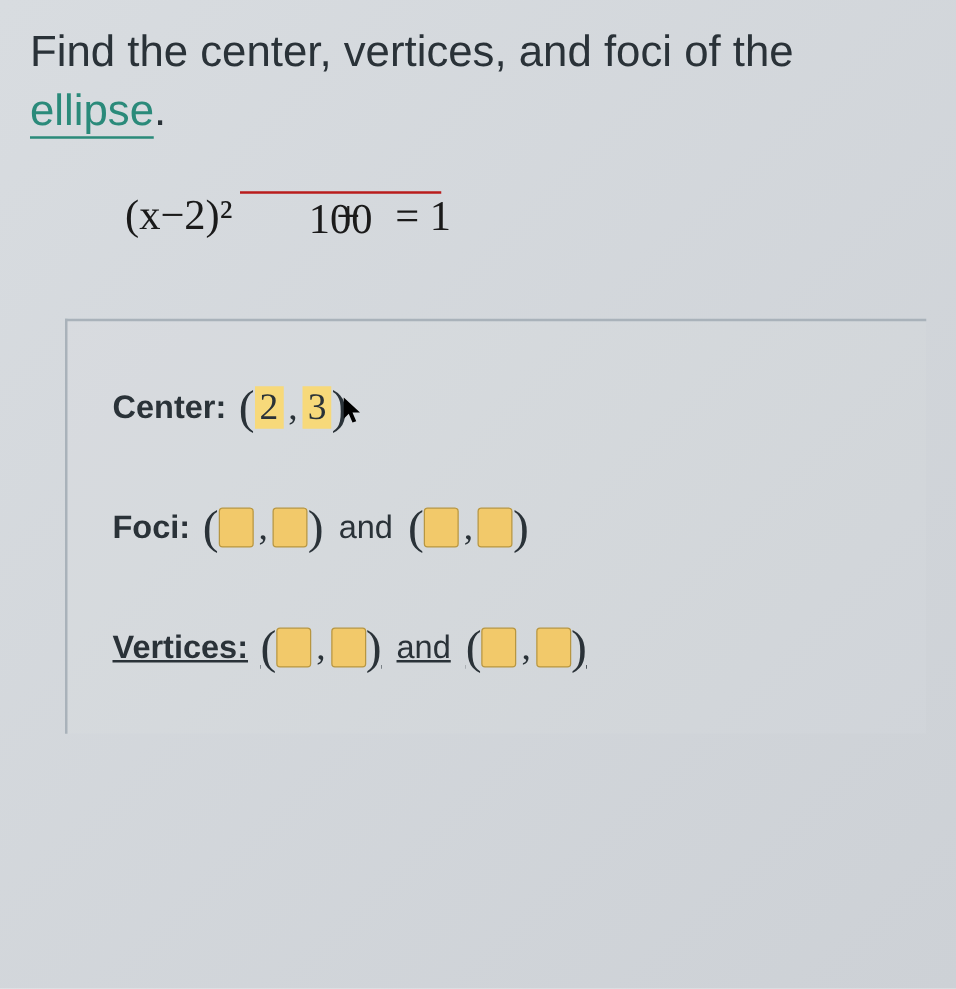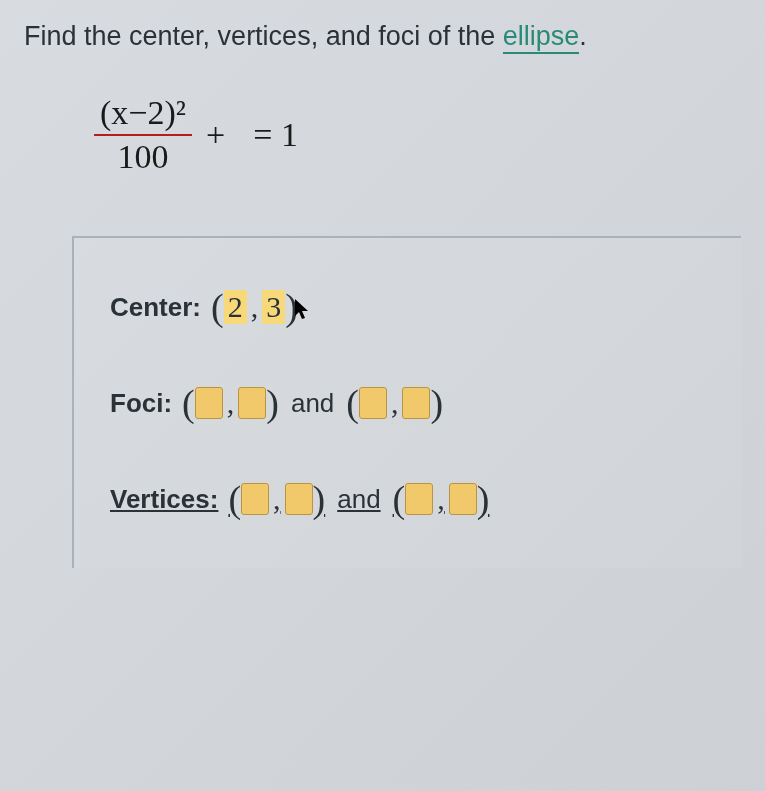--- a/index.html
+++ b/index.html
@@ -6,21 +6,21 @@
     body {
       width: 765px;
       height: 791px;
       background: linear-gradient(135deg, #d8dce0 0%, #cdd1d6 100%);
       font-family: "Segoe UI", Verdana, sans-serif;
       color: #1a1f24;
       padding: 18px 24px;
       overflow: hidden;
     }
     .instruction {
-      font-size: 27px;
+      font-size: 35px;
       line-height: 1.35;
       font-weight: 500;
       color: #2a3238;
       margin-bottom: 40px;
     }
     .link {
       color: #2a8a7a;
       border-bottom: 2px solid #2a8a7a;
       padding-bottom: 1px;
     }
@@ -29,34 +29,34 @@
       font-size: 34px;
       font-weight: 400;
       display: flex;
       align-items: center;
       justify-content: flex-start;
       margin: 10px 0 60px 70px;
       color: #1a1a1a;
     }
     .frac {
       display: inline-flex;
-      flex-direction: column;
+      flex-direction: row;
       align-items: center;
       vertical-align: middle;
     }
     .frac .num { padding: 0 6px 2px; }
     .frac .den { padding: 2px 6px 0; border-top: 2px solid #b91c1c; min-width: 100%; text-align: center; }
     .op { margin: 0 14px; }
     .answers {
       border: 2px solid #a9b2ba;
       border-right: none;
       border-bottom: none;
       background: rgba(255,255,255,0.05);
       padding: 50px 36px 50px;
-      margin-left: 48px;
+      margin-left: 28px;
       margin-right: 0;
     }
     .row {
       display: flex;
       align-items: center;
       font-size: 26px;
       font-weight: 600;
       color: #2a3238;
       margin-bottom: 58px;
     }

